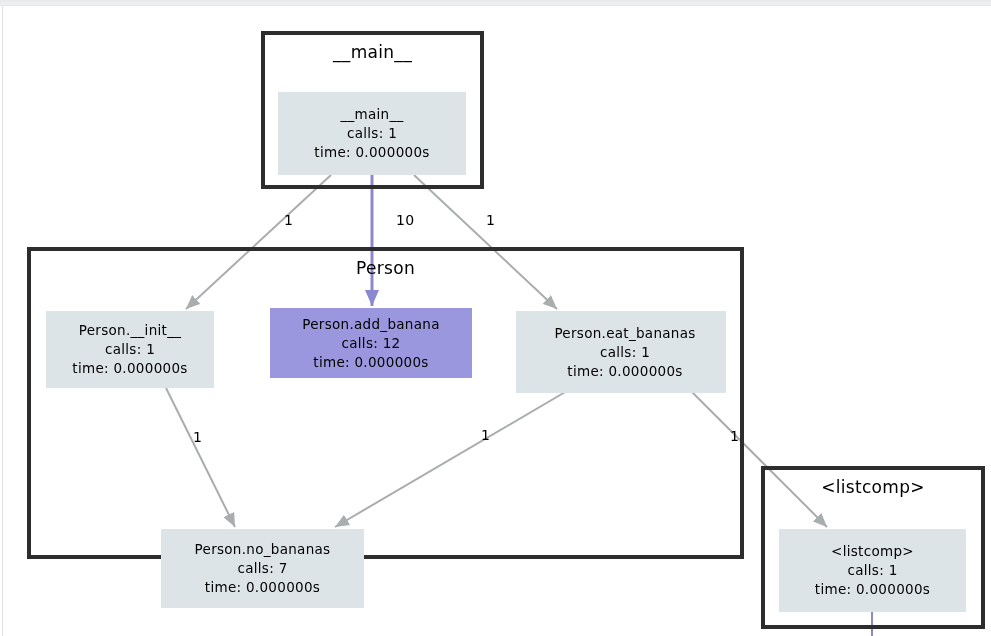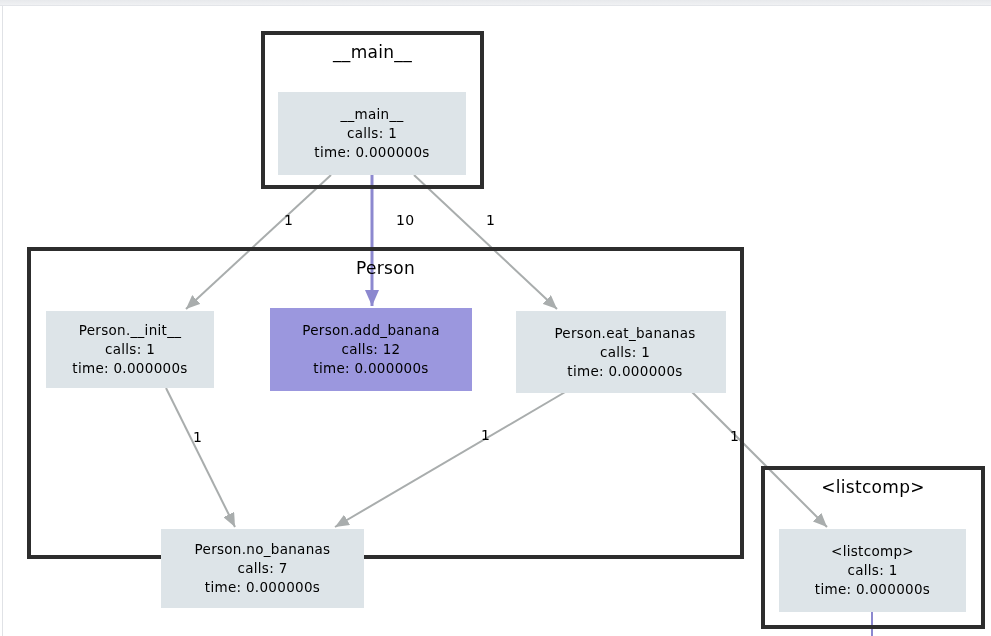--- a/index.html
+++ b/index.html
@@ -77,21 +77,21 @@
     <div>calls: 1</div>
     <div>time: 0.000000s</div>
   </div>
 
   <div class="node" style="left:46px;top:311px;width:168px;height:77px;">
     <div>Person.__init__</div>
     <div>calls: 1</div>
     <div>time: 0.000000s</div>
   </div>
 
-  <div class="node hot" style="left:270px;top:308px;width:202px;height:83px;">
+  <div class="node hot" style="left:270px;top:308px;width:202px;height:70px;">
     <div>Person.add_banana</div>
     <div>calls: 12</div>
     <div>time: 0.000000s</div>
   </div>
 
   <div class="node" style="left:516px;top:311px;width:210px;height:82px;padding-left:8px;">
     <div>Person.eat_bananas</div>
     <div>calls: 1</div>
     <div>time: 0.000000s</div>
   </div>

